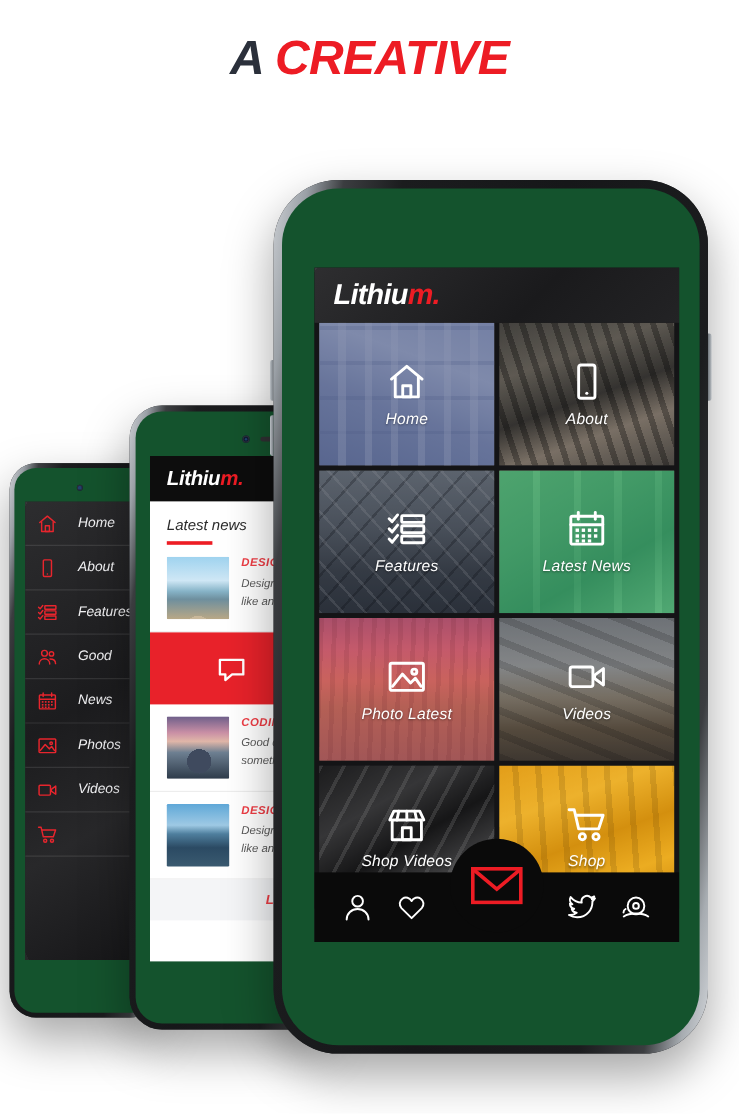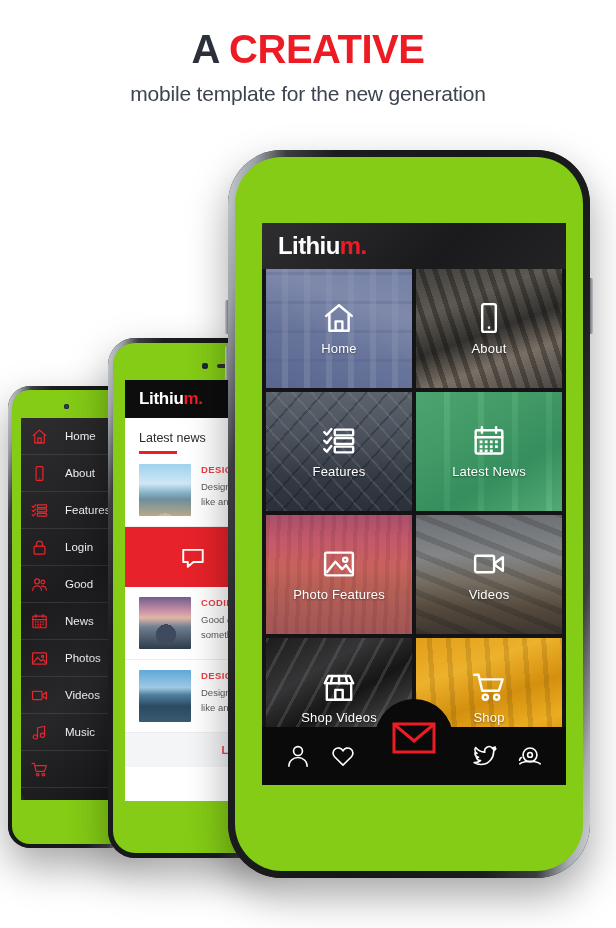--- a/index.html
+++ b/index.html
@@ -2,35 +2,35 @@
 <html><head>
 <meta charset="utf-8">
 <style>
   * { box-sizing: border-box; margin: 0; padding: 0; }
   html, body {
     width: 616px; height: 928px;
     background: #ffffff;
     font-family: "Liberation Sans", sans-serif;
     overflow: hidden;
   }
-  #stage { position: relative; width: 616px; height: 928px; background:#fff; }
+  #stage { position: relative; width: 616px; height: 928px; background:#fff;font-style:italic; }
 
   
   .headline-wrap { position:absolute; top:28px; left:0; width:616px; text-align:center; }
   .headline { font-size:40px; font-weight:bold; letter-spacing:-0.5px; line-height:1.05; }
   .headline .h-dark { color:#2b303b; }
   .headline .h-red  { color:#ed1c24; }
   .subheadline { margin-top:12px; font-size:21px; color:#3d4450; letter-spacing:-0.2px; }
 
   
   .phone { position:absolute; border-radius:40px; background:#1d1d1f;
            box-shadow: 0 18px 40px rgba(0,0,0,.35); }
   .phone .bezel { position:absolute; inset:0; border-radius:inherit;
       background:linear-gradient(100deg,#cfd2d6 0%,#9aa0a6 6%,#3b3d40 12%,#1b1c1e 22%,#161719 50%,#1b1c1e 78%,#3b3d40 89%,#a7acb1 95%,#d6d9dd 100%); }
-  .phone .glass { position:absolute; border-radius:30px; background:#84cc16; overflow:hidden; }
+  .phone .glass { position:absolute; border-radius:30px; background:#14532d; overflow:hidden; }
   .phone .screen { position:absolute; overflow:hidden; background:#111; }
   .cam { position:absolute; border-radius:50%; background:#0d1b33;
          box-shadow:0 0 0 1px #2a2f3a inset; }
   .cam::after{content:"";position:absolute;inset:26%;border-radius:50%;background:#24406e;}
   .spk { position:absolute; border-radius:4px; background:#303033; }
 
   
   #phone3 { left:8px; top:386px; width:122px; height:462px; border-radius:22px; }
   #phone3 .glass { inset:4px; border-radius:18px; }
   #phone3 .screen { left:9px; top:28px; right:5px; bottom:44px;
@@ -175,21 +175,20 @@
 </style>
 </head>
 <body>
 
 <div id="stage">
 
   <div class="headline-wrap">
     <div class="headline">
       <span class="h-dark">A </span><span class="h-red">CREATIVE</span>
     </div>
-    <div class="subheadline">mobile template for the new generation</div>
   </div>
 
   <div class="phone" id="phone3">
     <div class="bezel"></div>
     <div class="glass">
       <div class="cam"></div>
       <div class="screen">
         <div id="p3-menu">
             <div class="p3-row">
               <span class="p3-ico">
@@ -215,29 +214,20 @@
                 <svg width="17" height="17" viewBox="0 0 24 24" fill="none" stroke="#e8252d" stroke-width="1.7" stroke-linecap="round" stroke-linejoin="round">
                   <rect x="9" y="4" width="13" height="4" rx="0.6"></rect>
                   <rect x="9" y="10" width="13" height="4" rx="0.6"></rect>
                   <rect x="9" y="16" width="13" height="4" rx="0.6"></rect>
                   <polyline points="1.6,5.8 3.4,7.6 6.6,3.6"></polyline>
                   <polyline points="1.6,11.8 3.4,13.6 6.6,9.6"></polyline>
                   <polyline points="1.6,17.8 3.4,19.6 6.6,15.6"></polyline>
                 </svg>
               </span>
               <span class="p3-lbl">Features</span>
-            </div>
-            <div class="p3-row">
-              <span class="p3-ico">
-                <svg width="17" height="17" viewBox="0 0 24 24" fill="none" stroke="#e8252d" stroke-width="1.7" stroke-linecap="round" stroke-linejoin="round">
-                  <rect x="4.4" y="10.2" width="15.2" height="11.2" rx="1.4"></rect>
-                  <path d="M7.8 10.2V7.2a4.2 4.2 0 0 1 8.4 0v3"></path>
-                </svg>
-              </span>
-              <span class="p3-lbl">Login</span>
             </div>
             <div class="p3-row">
               <span class="p3-ico">
                 <svg width="17" height="17" viewBox="0 0 24 24" fill="none" stroke="#e8252d" stroke-width="1.7" stroke-linecap="round" stroke-linejoin="round">
                   <circle cx="8.6" cy="7.6" r="3.4"></circle>
                   <path d="M2.4 20.2c0-3.6 2.8-6.2 6.2-6.2s6.2 2.6 6.2 6.2"></path>
                   <circle cx="16.8" cy="8.4" r="2.6"></circle>
                   <path d="M15 14.4c3 0 6.6 1.4 6.6 5.4"></path>
                 </svg>
               </span>
@@ -278,30 +268,20 @@
               <span class="p3-lbl">Photos</span>
             </div>
             <div class="p3-row">
               <span class="p3-ico">
                 <svg width="17" height="17" viewBox="0 0 24 24" fill="none" stroke="#e8252d" stroke-width="1.7" stroke-linecap="round" stroke-linejoin="round">
                   <rect x="2.2" y="6.2" width="13.4" height="11.6" rx="1.2"></rect>
                   <polygon points="16.6,11 21.8,7.2 21.8,16.8 16.6,13"></polygon>
                 </svg>
               </span>
               <span class="p3-lbl">Videos</span>
-            </div>
-            <div class="p3-row">
-              <span class="p3-ico">
-                <svg width="17" height="17" viewBox="0 0 24 24" fill="none" stroke="#e8252d" stroke-width="1.7" stroke-linecap="round" stroke-linejoin="round">
-                  <path d="M9.2 18V5.4l10-2.2V15.8"></path>
-                  <circle cx="6.2" cy="18.2" r="3"></circle>
-                  <circle cx="16.2" cy="16" r="3"></circle>
-                </svg>
-              </span>
-              <span class="p3-lbl">Music</span>
             </div>
             <div class="p3-row">
               <span class="p3-ico">
                 <svg width="17" height="17" viewBox="0 0 24 24" fill="none" stroke="#e8252d" stroke-width="1.7" stroke-linecap="round" stroke-linejoin="round">
                   <polyline points="1.6,3.4 4.6,3.4 7.2,14.6 19,14.6 21.6,6.6 5.6,6.6"></polyline>
                   <circle cx="9.4" cy="19.2" r="1.8"></circle>
                   <circle cx="17.4" cy="19.2" r="1.8"></circle>
                 </svg>
               </span>
             </div>
@@ -444,21 +424,21 @@
               </div>
               <div class="tile">
                 <div class="photo ph-lake"></div>
                 <div class="tint tint-pink"></div>
                 <div class="content">
                   <svg width="34" height="34" viewBox="0 0 24 24" fill="none" stroke="#ffffff" stroke-width="1.7" stroke-linecap="round" stroke-linejoin="round">
                     <rect x="2.2" y="4" width="19.6" height="16" rx="1"></rect>
                     <circle cx="16.4" cy="9" r="1.5"></circle>
                     <polyline points="3.6,17.6 9.4,10.4 14.2,15.6 17,12.8 20.4,17.6"></polyline>
                   </svg>
-                  <div class="t-label">Photo Features</div>
+                  <div class="t-label">Photo Latest</div>
                 </div>
               </div>
               <div class="tile">
                 <div class="photo ph-cliff"></div>
                 <div class="tint tint-gray"></div>
                 <div class="content">
                   <svg width="34" height="34" viewBox="0 0 24 24" fill="none" stroke="#ffffff" stroke-width="1.7" stroke-linecap="round" stroke-linejoin="round">
                     <rect x="2.2" y="6.2" width="13.4" height="11.6" rx="1.2"></rect>
                     <polygon points="16.6,11 21.8,7.2 21.8,16.8 16.6,13"></polygon>
                   </svg>

